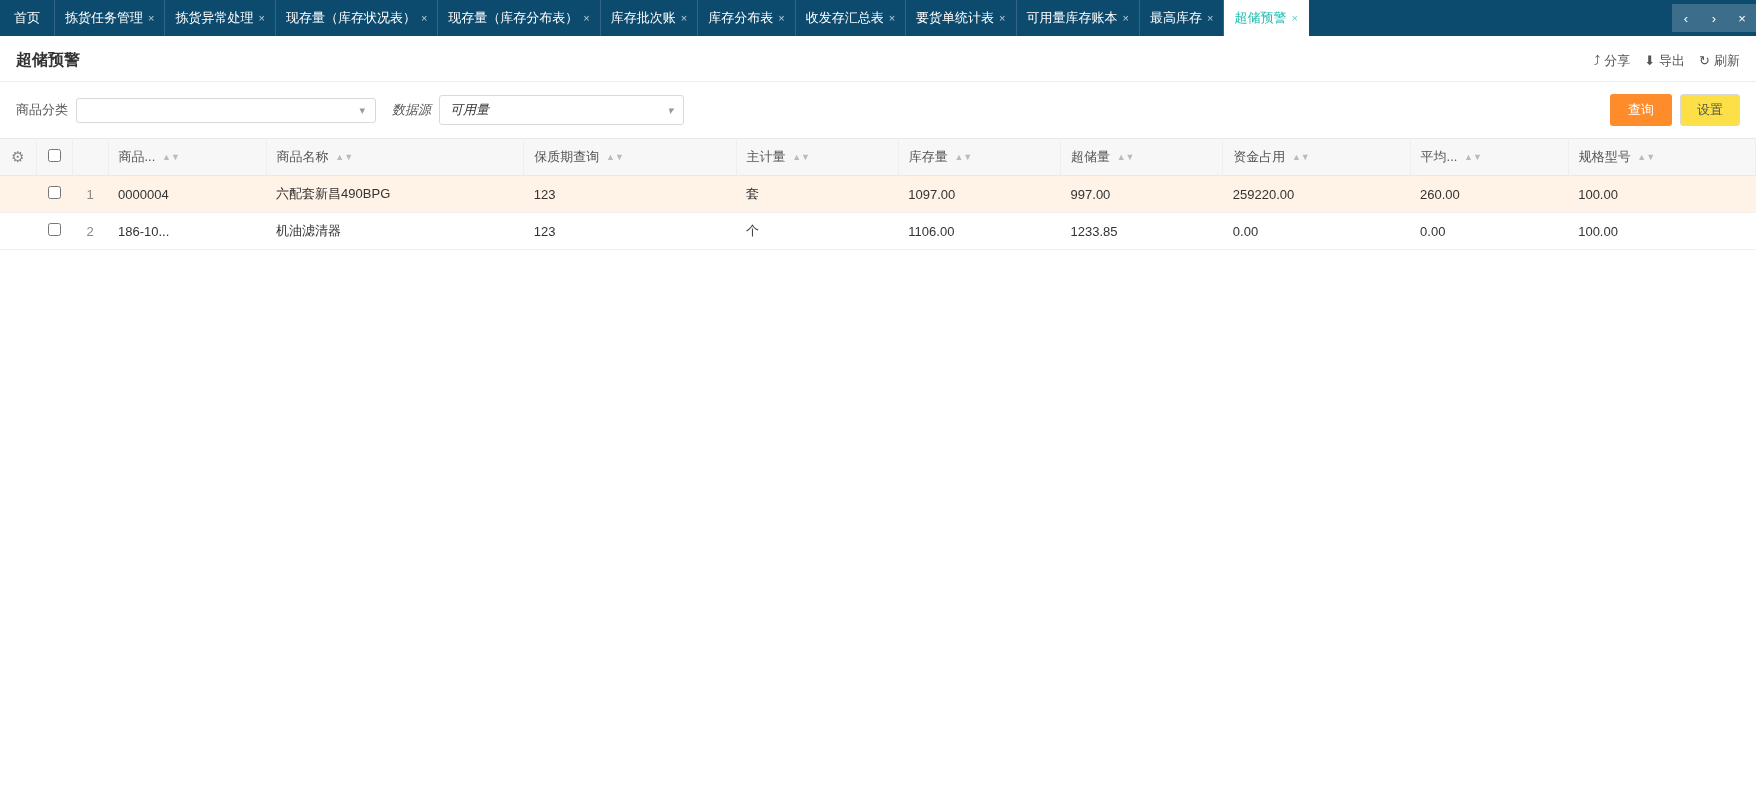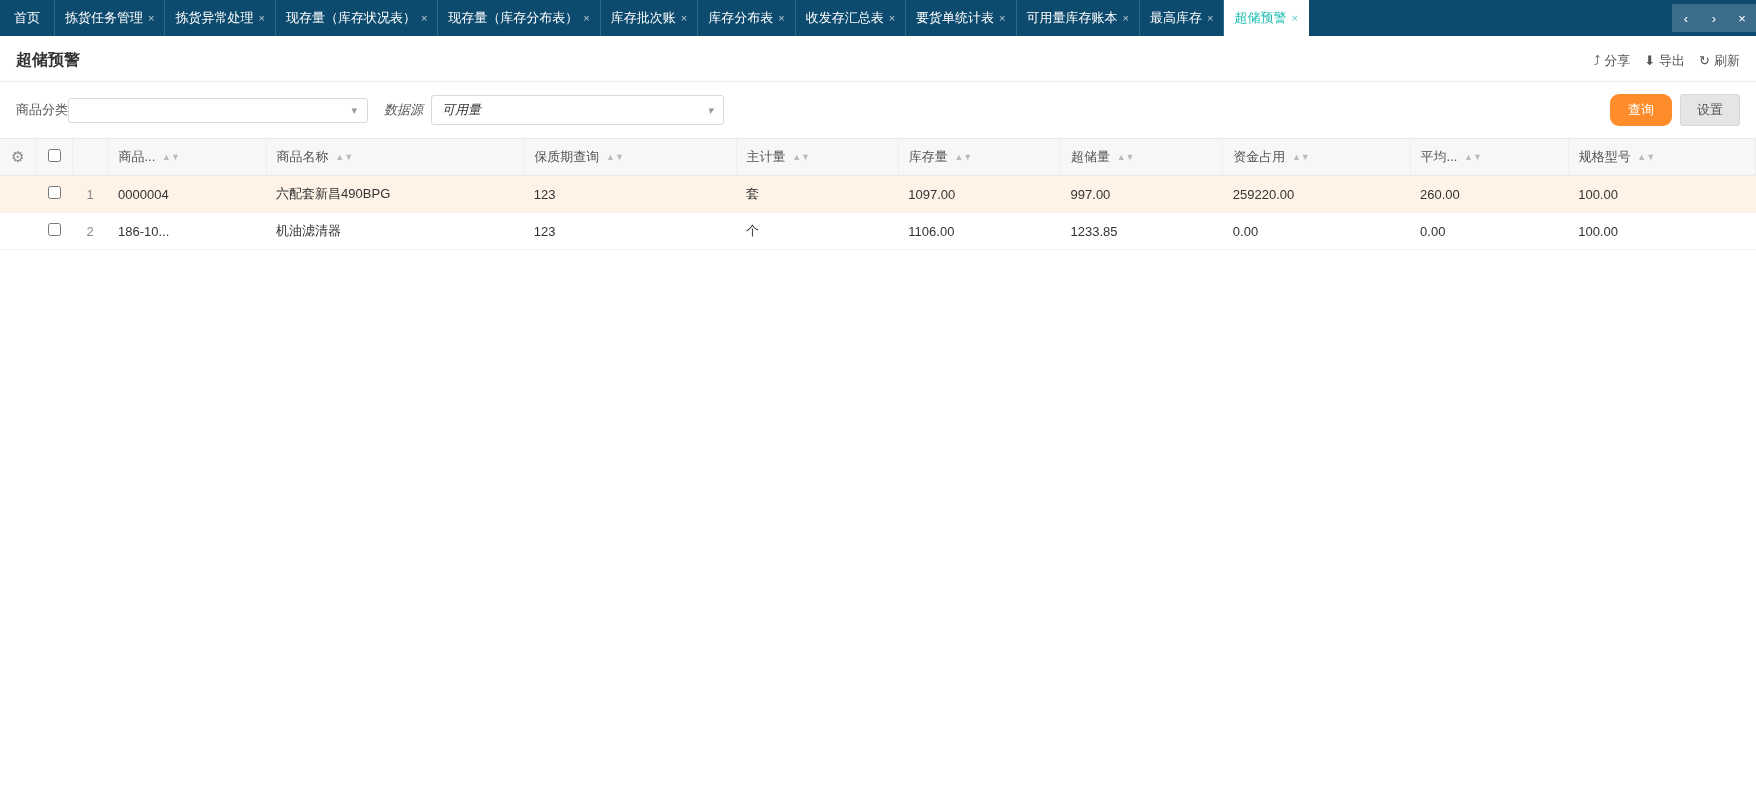--- a/index.html
+++ b/index.html
@@ -97,20 +97,21 @@
     
     .filter-bar {
       display: flex;
       align-items: center;
       padding: 12px 16px;
       gap: 16px;
     }
     .filter-item {
       display: flex;
       align-items: center;
+      gap: 8px;
     }
     .filter-label {
       color: #555;
       white-space: nowrap;
     }
     .filter-select {
       display: flex;
       align-items: center;
       border: 1px solid #d9d9d9;
       border-radius: 3px;
@@ -133,41 +134,41 @@
       align-items: center;
       gap: 8px;
       font-style: italic;
     }
     .filter-datasource-select {
       display: flex;
       align-items: center;
       border: 1px solid #d9d9d9;
       border-radius: 3px;
       padding: 5px 10px;
-      width: 293px;
+      width: 245px;
       background: #fff;
       cursor: pointer;
       justify-content: space-between;
     }
     .action-buttons {
       margin-left: auto;
       display: flex;
       gap: 8px;
     }
     .btn-query {
       background: #ff8c2a;
       color: #fff;
       border: none;
-      border-radius: 9px;
+      border-radius: 3px;
       padding: 7px 18px;
       cursor: pointer;
       font-size: 13px;
     }
     .btn-settings {
-      background: #e5e5e5;
+      background: #fde047;
       color: #555;
       border: 1px solid #d9d9d9;
       border-radius: 3px;
       padding: 6px 16px;
       cursor: pointer;
       font-size: 13px;
     }
 
     
     .table-container {

